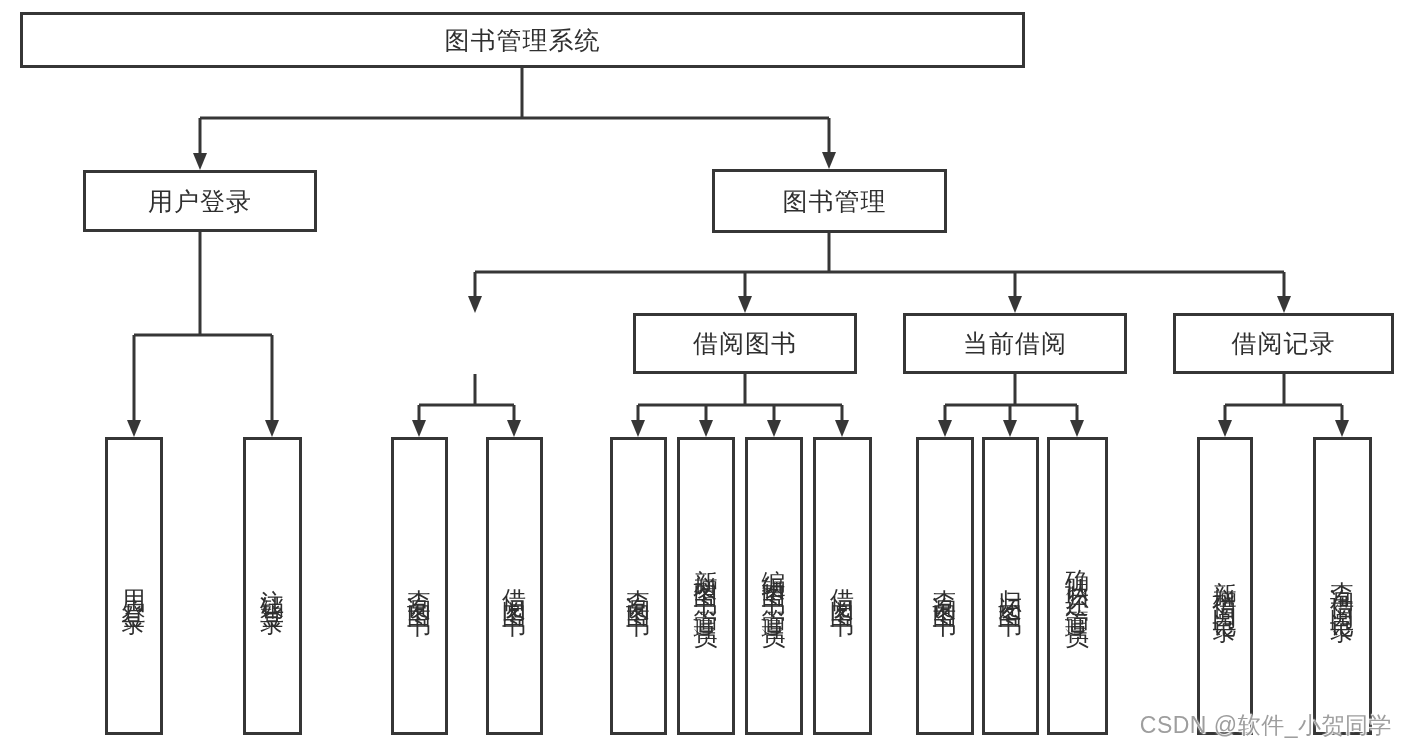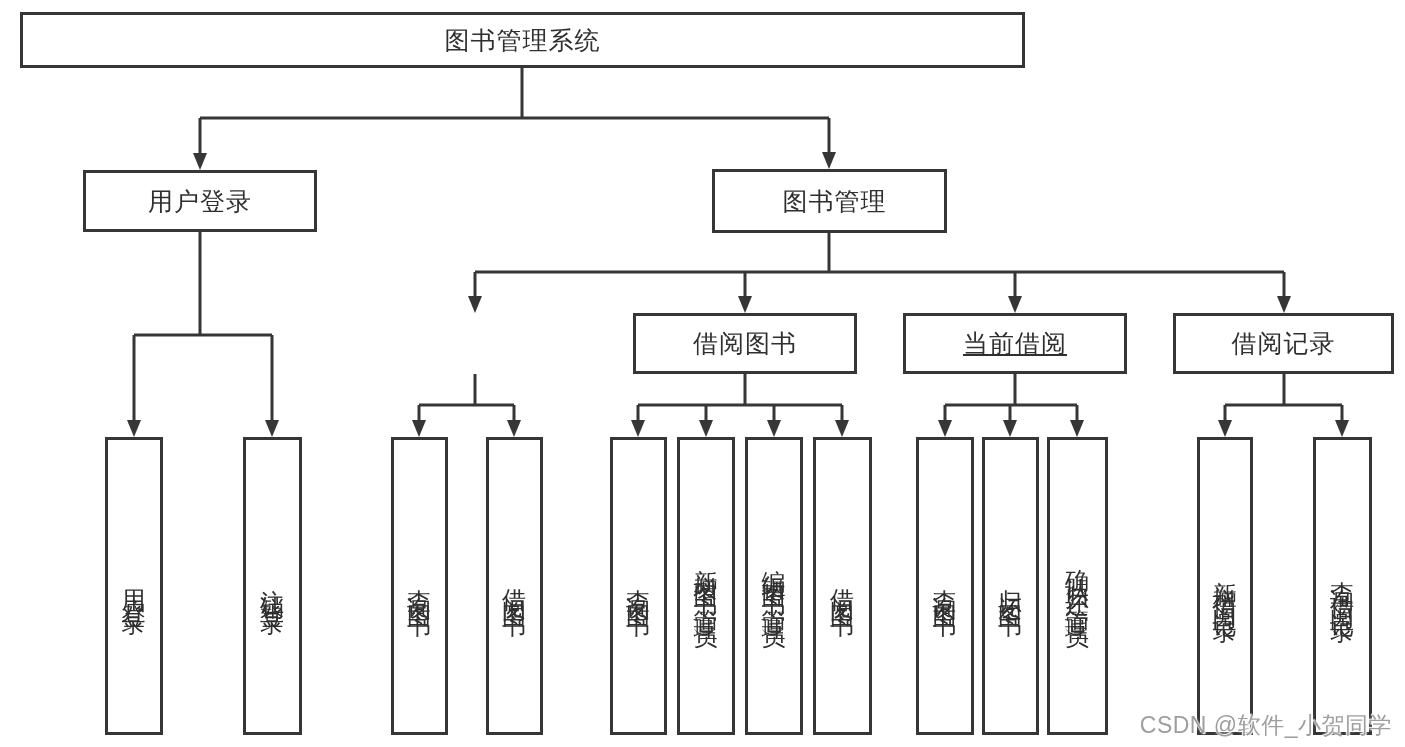--- a/index.html
+++ b/index.html
@@ -76,21 +76,21 @@
   <div class="box" style="left:83px;top:170px;width:234px;height:62px;">
     <span>用户登录</span>
   </div>
   <div class="box" style="left:712px;top:169px;width:235px;height:64px;padding-left:10px;">
     <span>图书管理</span>
   </div>
 
   <div class="box" style="left:633px;top:313px;width:224px;height:61px;">
     <span>借阅图书</span>
   </div>
-  <div class="box" style="left:903px;top:313px;width:224px;height:61px;text-decoration:underline;">
+  <div class="box" style="left:903px;top:313px;width:224px;height:61px;">
     <span>当前借阅</span>
   </div>
   <div class="box" style="left:1173px;top:313px;width:221px;height:61px;">
     <span>借阅记录</span>
   </div>
 
   <div class="vbox" style="left:105px;width:58px;">
     <span>用户登录</span>
   </div>
   <div class="vbox" style="left:243px;width:59px;">

